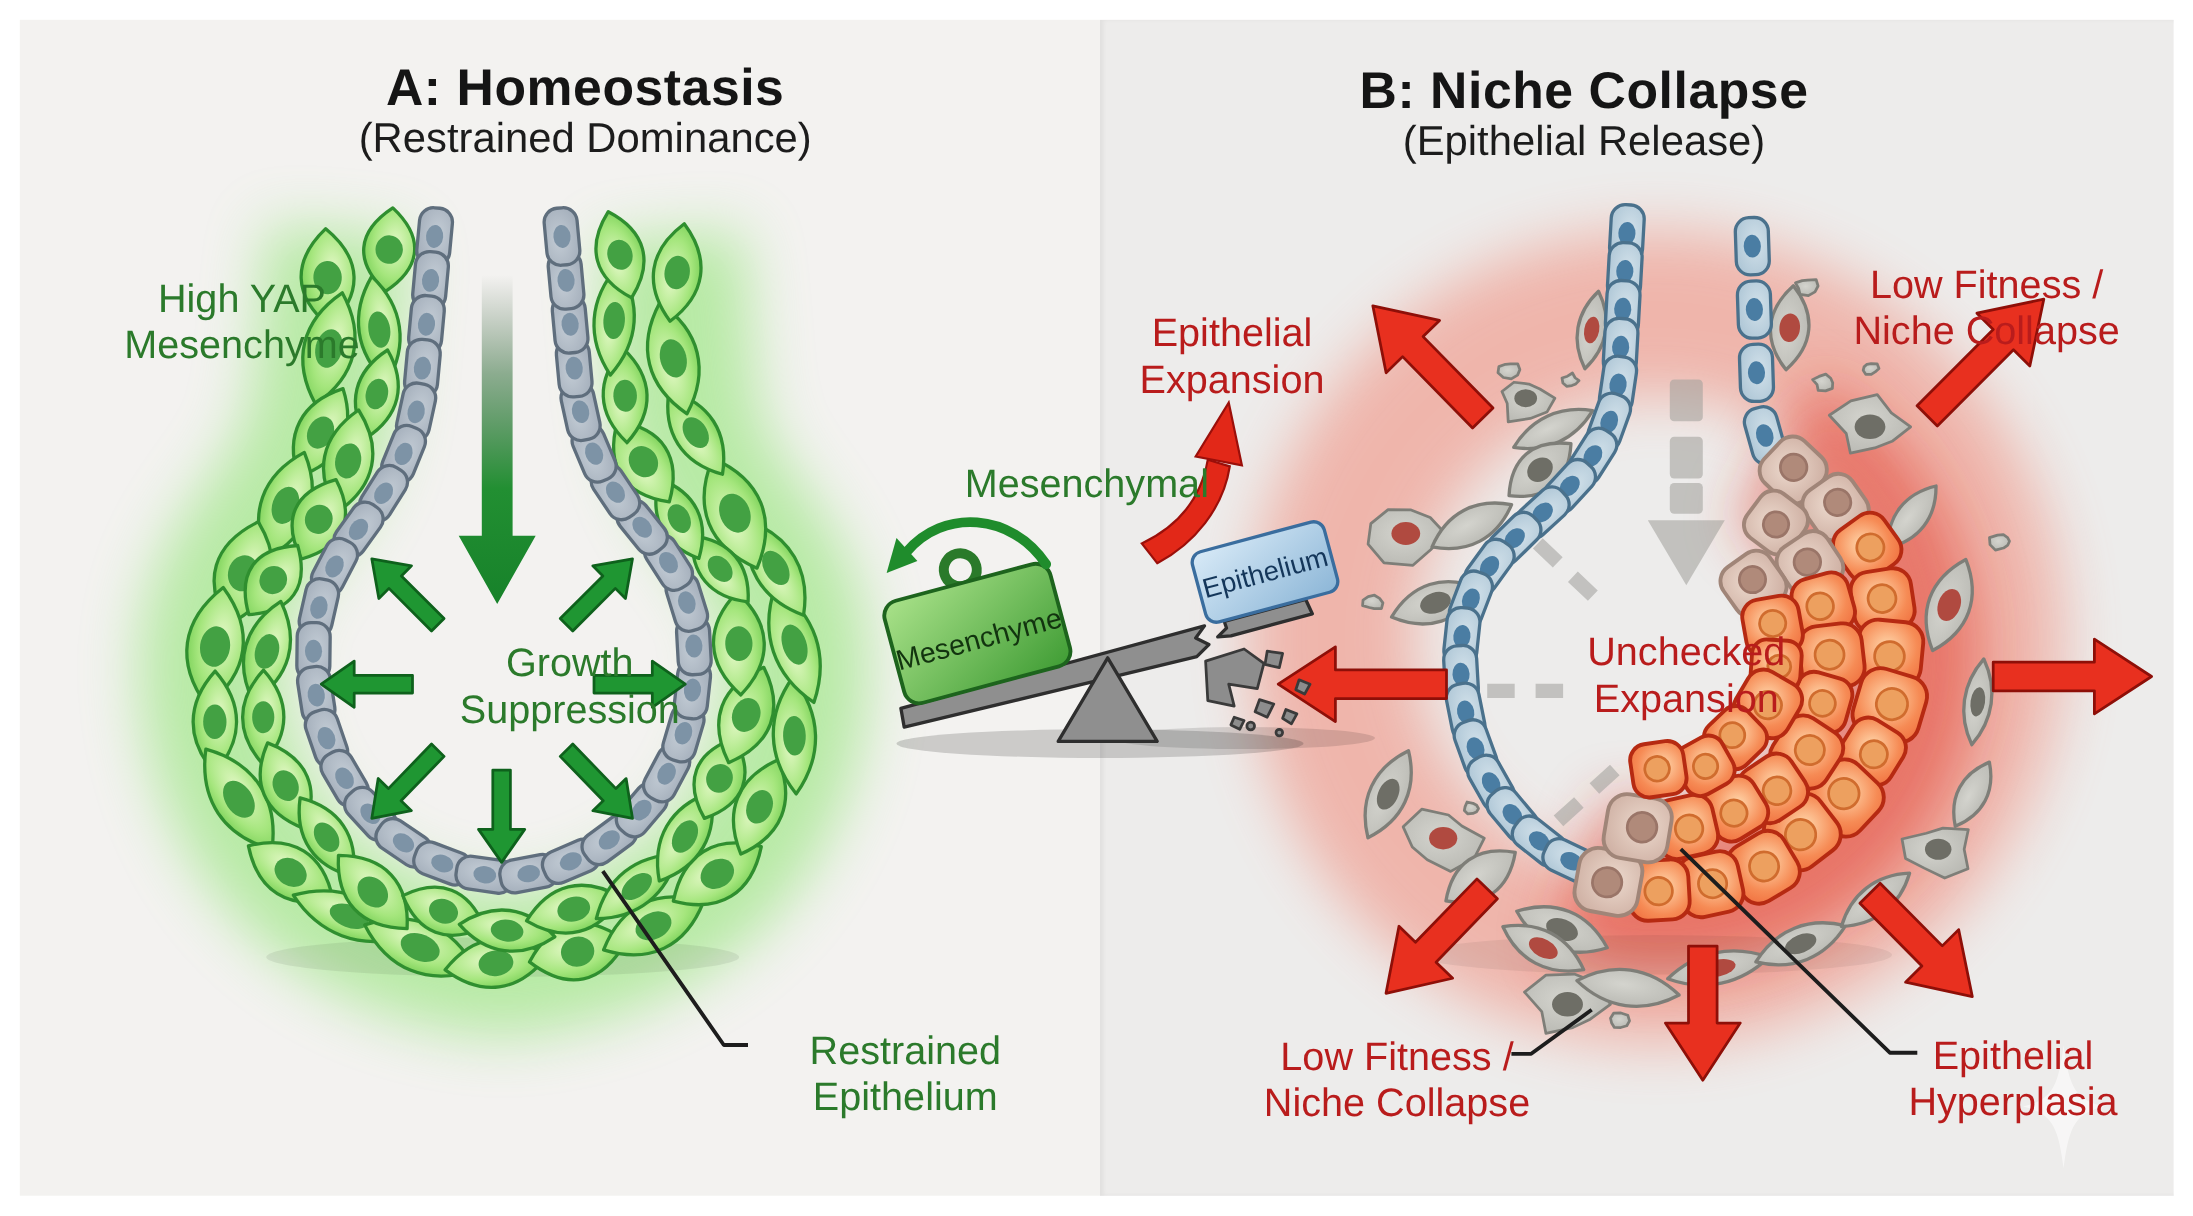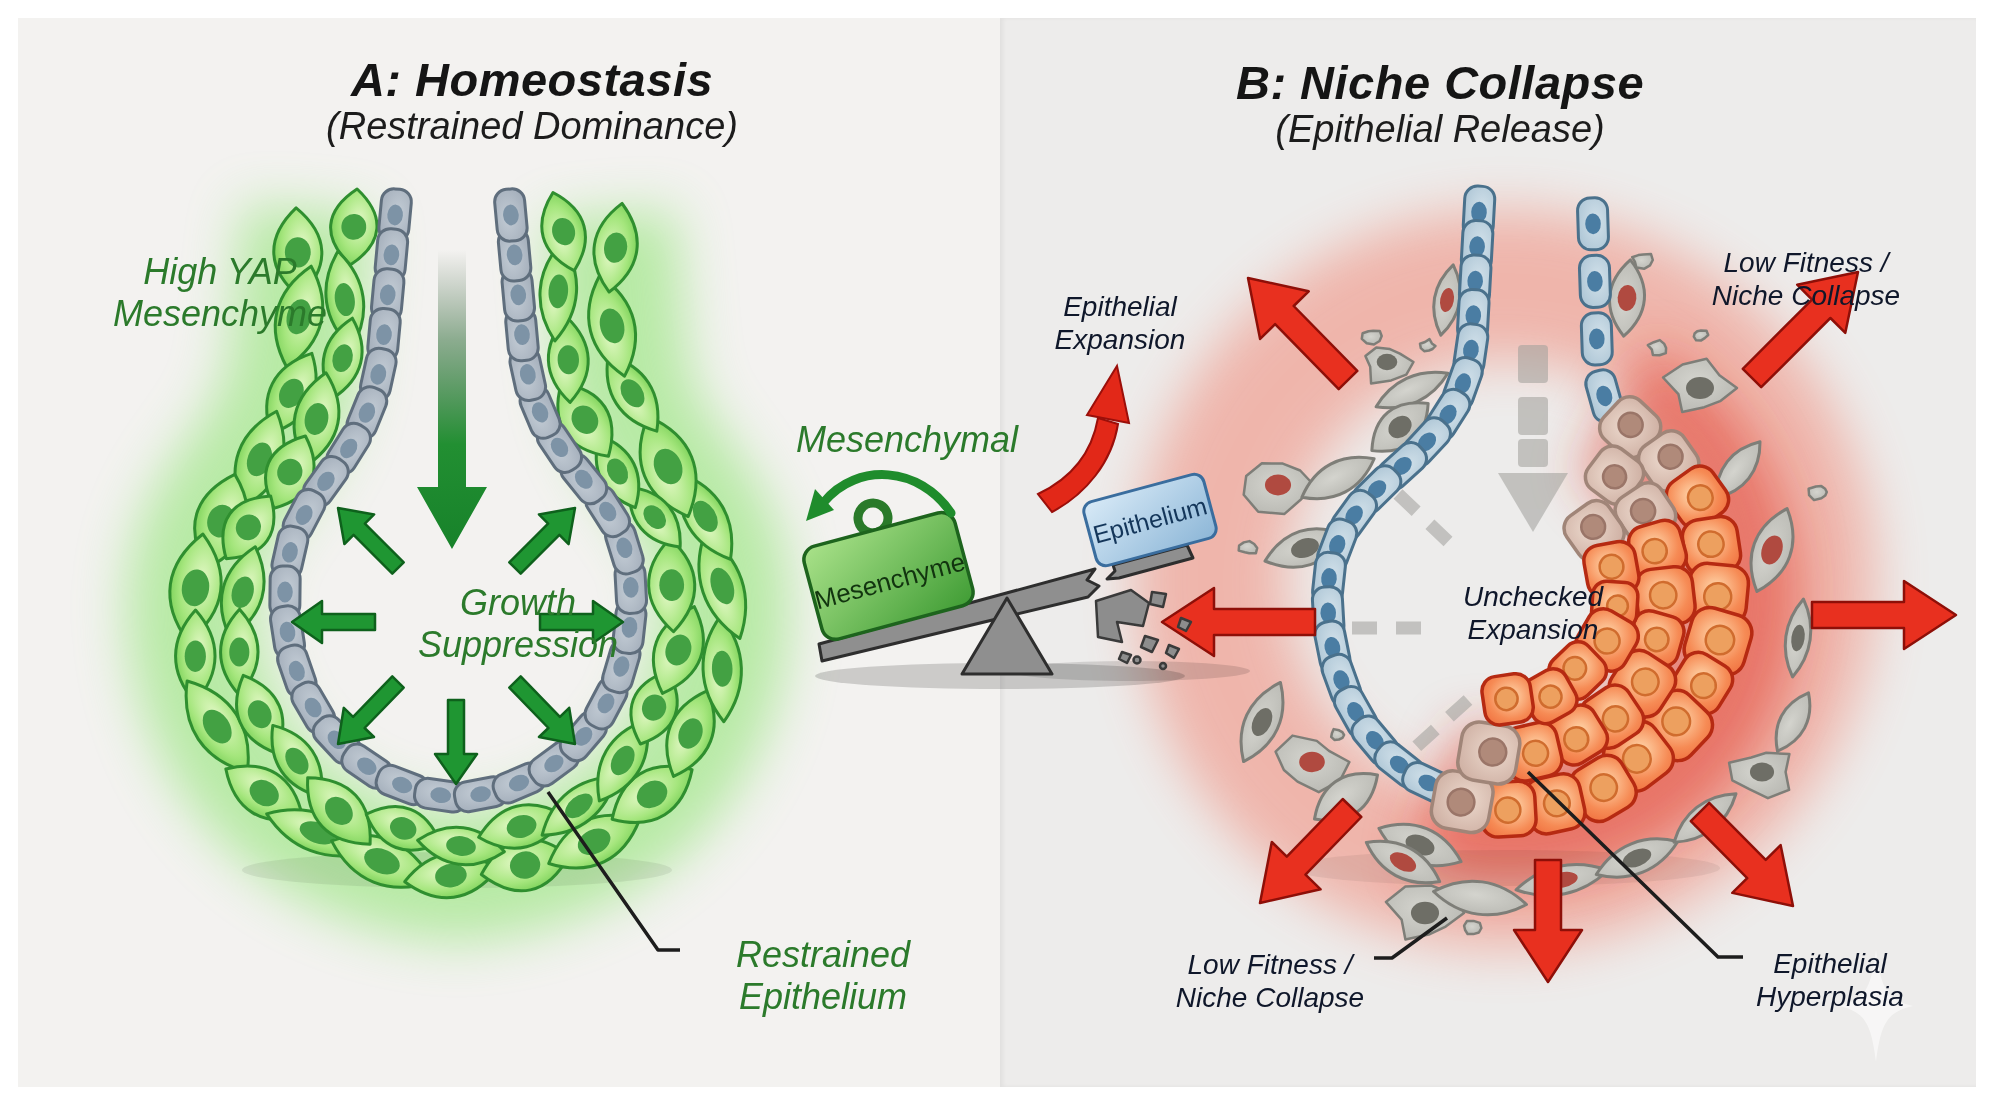--- a/index.html
+++ b/index.html
@@ -3,26 +3,26 @@
 <meta charset="utf-8">
 <style>
   html,body{margin:0;padding:0;background:#ffffff;}
   #canvas{position:relative;width:1994px;height:1105px;background:#ffffff;overflow:hidden;
           font-family:"Liberation Sans", sans-serif;}
   .panel{position:absolute;top:18px;height:1069px;}
   .panel-a{left:18px;width:982px;background:#f3f2f0;}
   .panel-b{left:1000px;width:976px;background:#edeceb;box-shadow:inset 3px 0 4px rgba(0,0,0,0.05);}
   #art{position:absolute;left:0;top:0;}
   .lbl{position:absolute;transform:translate(-50%,-50%);text-align:center;line-height:1.17;
-       white-space:nowrap;z-index:5;font-style:italic;}
+       white-space:nowrap;z-index:5;}
   .lbl span{display:block;}
   .t-title{font-size:47px;font-weight:bold;color:#151515;letter-spacing:0.5px;}
   .t-sub{font-size:38px;color:#1c1c1c;}
   .t-green{font-size:36px;color:#2b7a2b;margin-left:48px;}
-  .t-red{font-size:28px;color:#0f172a;}
+  .t-red{font-size:36px;color:#b91c1c;}
 </style>
 </head>
 <body>
 
 <div id="canvas">
   <div class="panel panel-a"></div>
   <div class="panel panel-b"></div>
 
   <svg id="art" viewBox="0 0 1994 1105" width="1994" height="1105">
     <defs>
@@ -838,21 +838,21 @@
     <span>Mesenchyme</span>
   </div>
   <div class="lbl t-green" style="left:470px;top:624px">
     <span>Growth</span>
     <span>Suppression</span>
   </div>
   <div class="lbl t-green" style="left:775px;top:976px">
     <span>Restrained</span>
     <span>Epithelium</span>
   </div>
-  <div class="lbl t-green" style="left:859px;top:440px">
+  <div class="lbl t-green" style="left:940px;top:440px">
     <span>Mesenchymal</span>
   </div>
   <div class="lbl t-red" style="left:1120px;top:324px">
     <span>Epithelial</span>
     <span>Expansion</span>
   </div>
   <div class="lbl t-title" style="left:1440px;top:83px">B: Niche Collapse</div>
   <div class="lbl t-sub" style="left:1440px;top:129px">(Epithelial Release)</div>
   <div class="lbl t-red" style="left:1806px;top:280px">
     <span>Low Fitness /</span>

